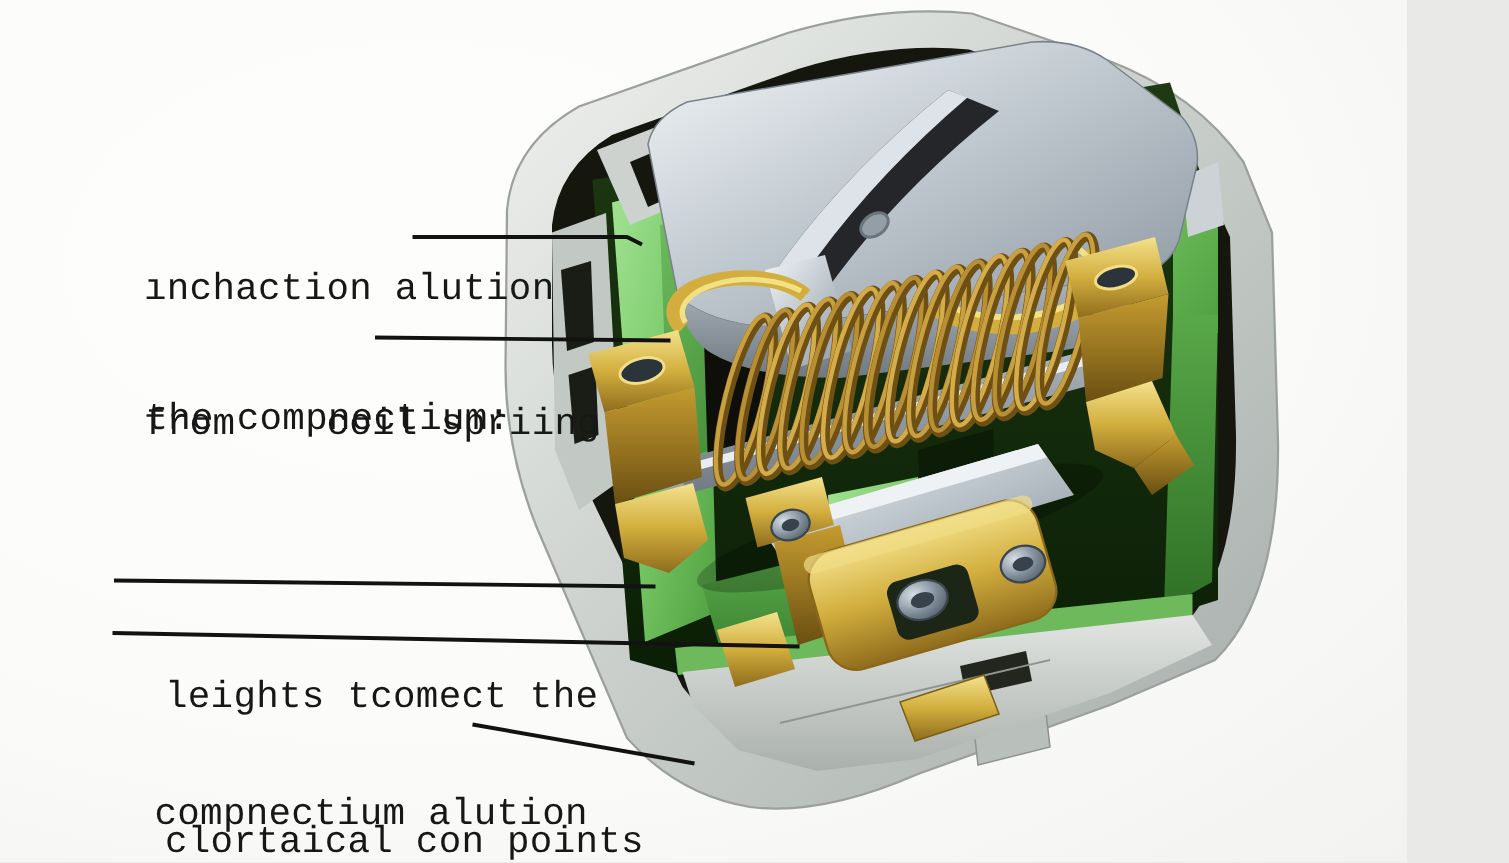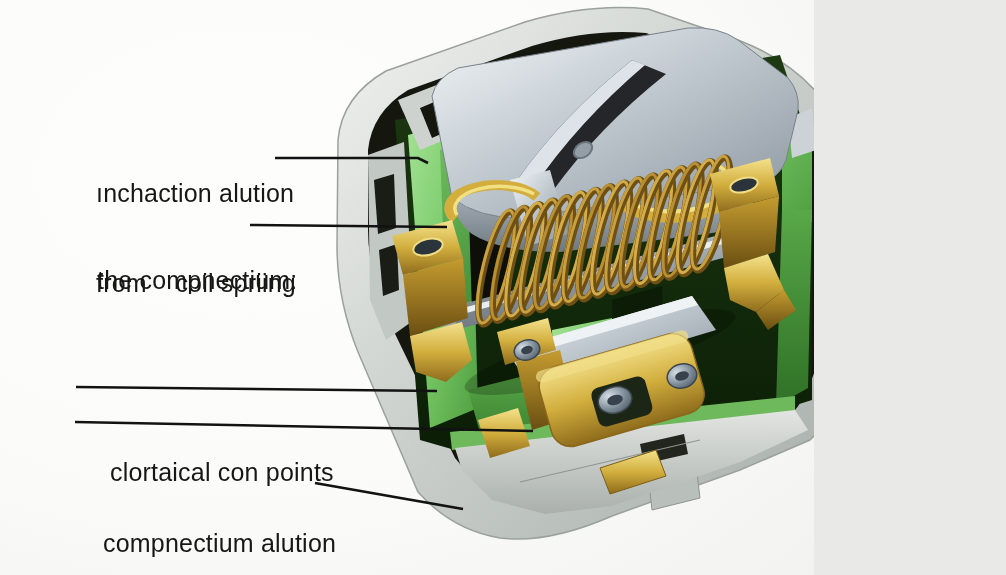--- a/index.html
+++ b/index.html
@@ -1,19 +1,19 @@
 <!DOCTYPE html>
 <html style="--background: #fbfbf9; --housing-gray: #c9cfcb; --frame-green: #7fcb6f; --interior-dark: #12230b; --brass: #d6b64a; --copper-coil: #a97f2e; --steel: #c3cbd2; --label-text: #171717; --leader-line: #121212;"><head>
 <meta charset="utf-8">
 <style>
   html,body{margin:0;padding:0;background:#e9e9e7;}
   #stage{
-    position:relative;width:814px;height:575px;overflow:hidden;
+    position:relative;width:938px;height:575px;overflow:hidden;
     background:radial-gradient(ellipse at 30% 30%, #fdfdfc 0%, #fbfbf9 55%, #f2f3f0 100%);
-    font-family:Liberation Sans, sans-serif;
+    font-family:Liberation Mono, monospace;
   }
   #relay-svg{position:absolute;left:0;top:0;width:1006px;height:575px;display:block;}
   .annotation{
     position:absolute;color:var(--label-text,#171717);
     font-size:25px;line-height:30px;letter-spacing:.2px;white-space:pre;
   }
   .ann-line{display:block;}
 </style>
 </head>
 <body>
@@ -231,20 +231,21 @@
   <div class="annotation" style="left:96px;top:118px">
     <span class="ann-line">ınchaction alution</span>
     <span class="ann-line">from    coil spriing</span>
   </div>
 
   <div class="annotation" style="left:97px;top:205px">
     <span class="ann-line">the compnectium:</span>
   </div>
 
   <div class="annotation" style="left:110px;top:390px">
+    <span class="ann-line">leights tcomect the</span>
     <span class="ann-line" style="margin-top:7px">clortaical con points</span>
   </div>
 
   <div class="annotation" style="left:103px;top:468px">
     <span class="ann-line">compnectium alution</span>
     
   </div>
 
 </div>
 

